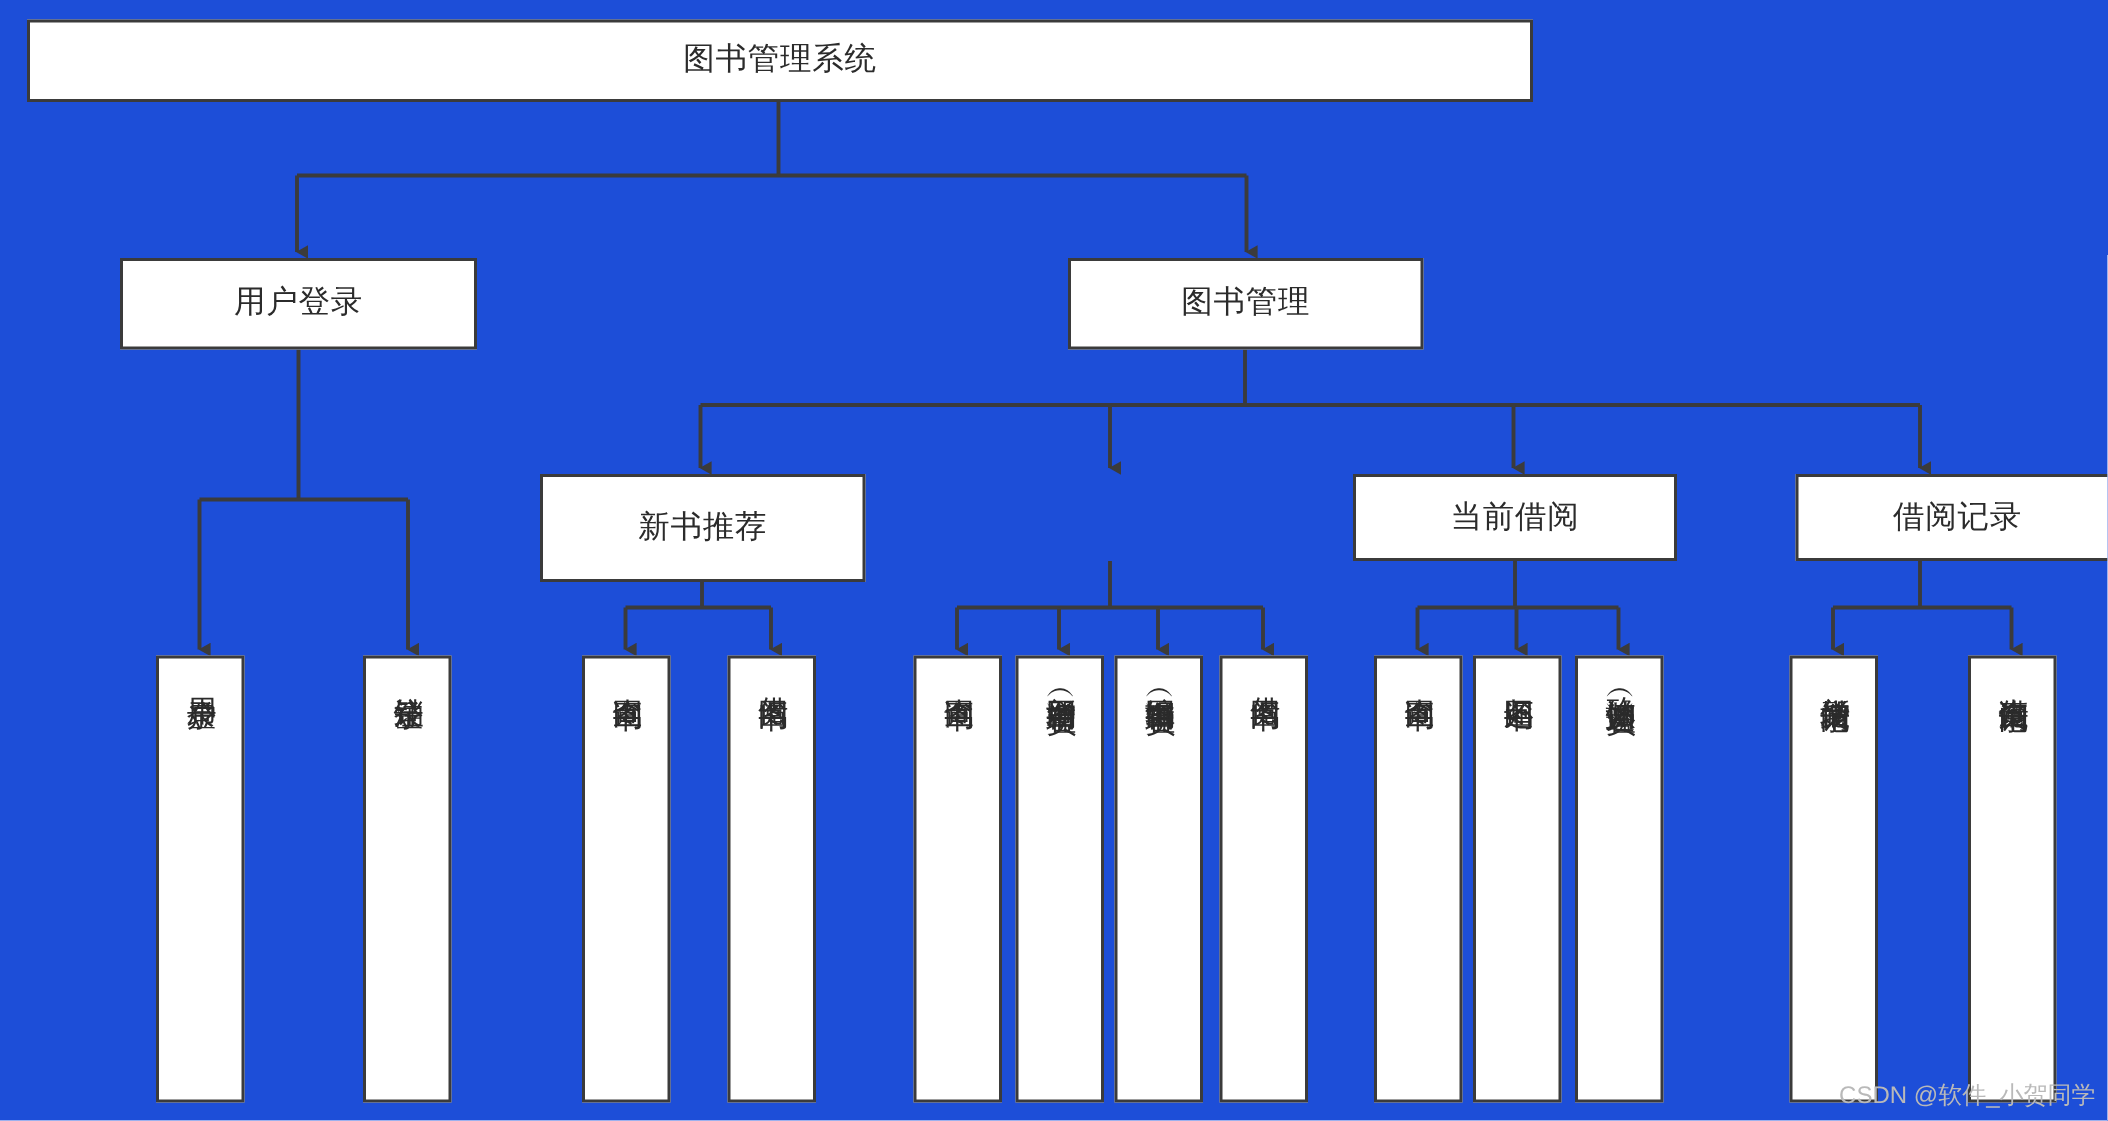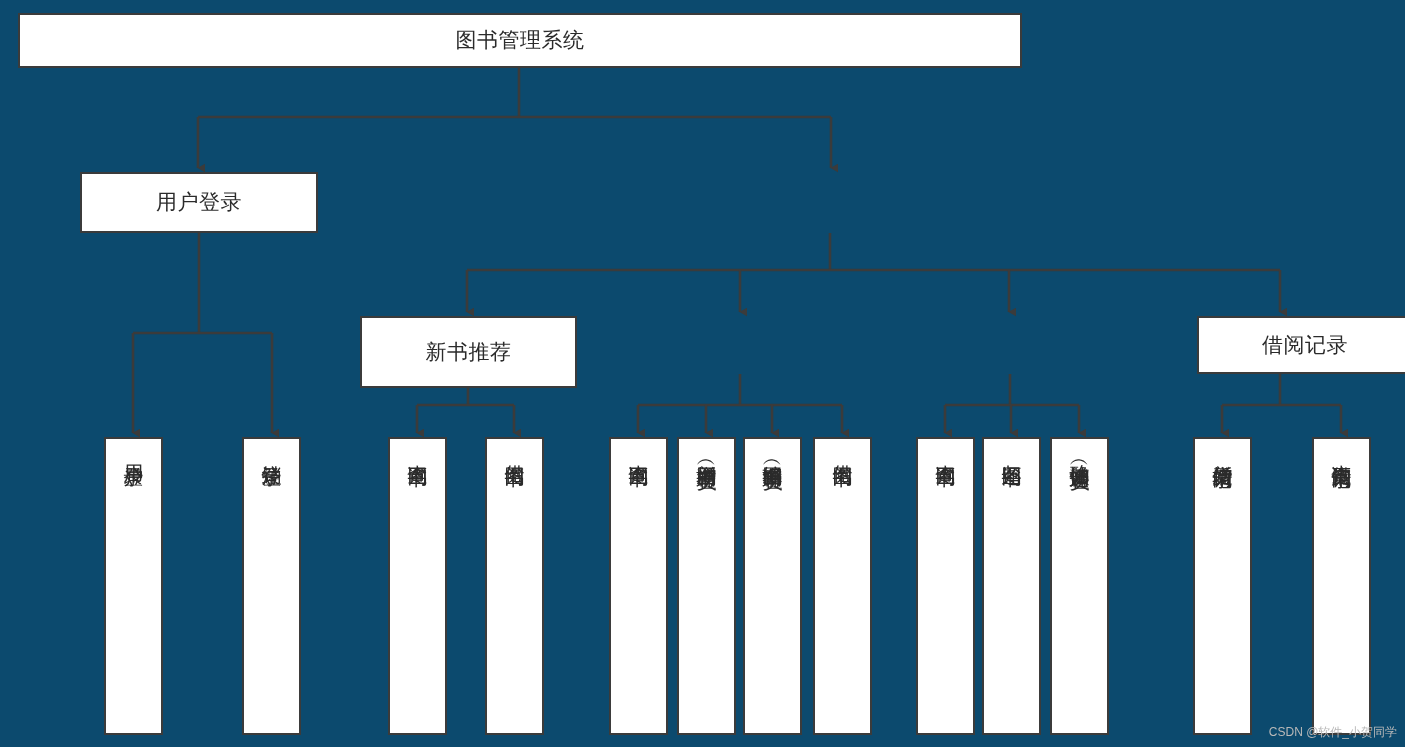--- a/index.html
+++ b/index.html
@@ -7,21 +7,21 @@
     padding: 0;
     background: #ffffff;
   }
   body {
     font-family: "Liberation Sans", "DejaVu Sans", sans-serif;
   }
   #canvas {
     position: relative;
     width: 1405px;
     height: 747px;
-    background: #0c4a6e;
+    background: #1d4ed8;
     overflow: hidden;
   }
   #wires {
     position: absolute;
     left: 0;
     top: 0;
     width: 1405px;
     height: 747px;
   }
   .node {
@@ -54,21 +54,21 @@
     text-orientation: upright;
     font-size: 20px;
     line-height: 1.05;
     letter-spacing: 1px;
     white-space: nowrap;
   }
   #watermark {
     position: absolute;
     right: 8px;
     bottom: 6px;
-    font-size: 12px;
+    font-size: 16px;
     color: #b9b9b9;
     white-space: nowrap;
     user-select: none;
   }
 </style>
 </head>
 <body>
 
 <div id="canvas">
 
@@ -126,26 +126,32 @@
   </svg>
 
   <div class="node horiz" style="left:18px; top:13px; width:1004px; height:55px;">
     <span class="label">图书管理系统</span>
   </div>
 
   <div class="node horiz" style="left:80px; top:172px; width:238px; height:61px;">
     <span class="label">用户登录</span>
   </div>
 
+  <div class="node horiz" style="left:712px; top:172px; width:237px; height:61px;">
+    <span class="label">图书管理</span>
+  </div>
 
   <div class="node horiz" style="left:360px; top:316px; width:217px; height:72px;">
     <span class="label">新书推荐</span>
   </div>
 
 
+  <div class="node horiz" style="left:902px; top:316px; width:216px; height:58px;">
+    <span class="label">当前借阅</span>
+  </div>
 
   <div class="node horiz" style="left:1172px; top:316px; width:216px; height:58px;margin-left:25px;">
     <span class="label">借阅记录</span>
   </div>
 
   <div class="node vert" style="left:104px; top:437px; width:59px; height:298px;">
     <span class="label">用户登录</span>
   </div>
 
   <div class="node vert" style="left:242px; top:437px; width:59px; height:298px;">

